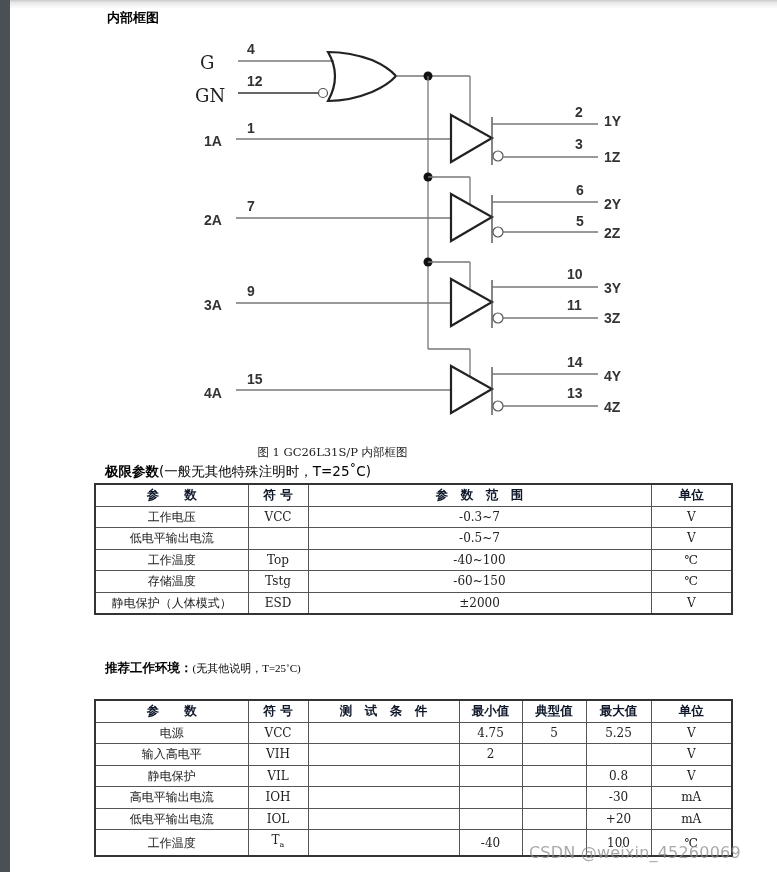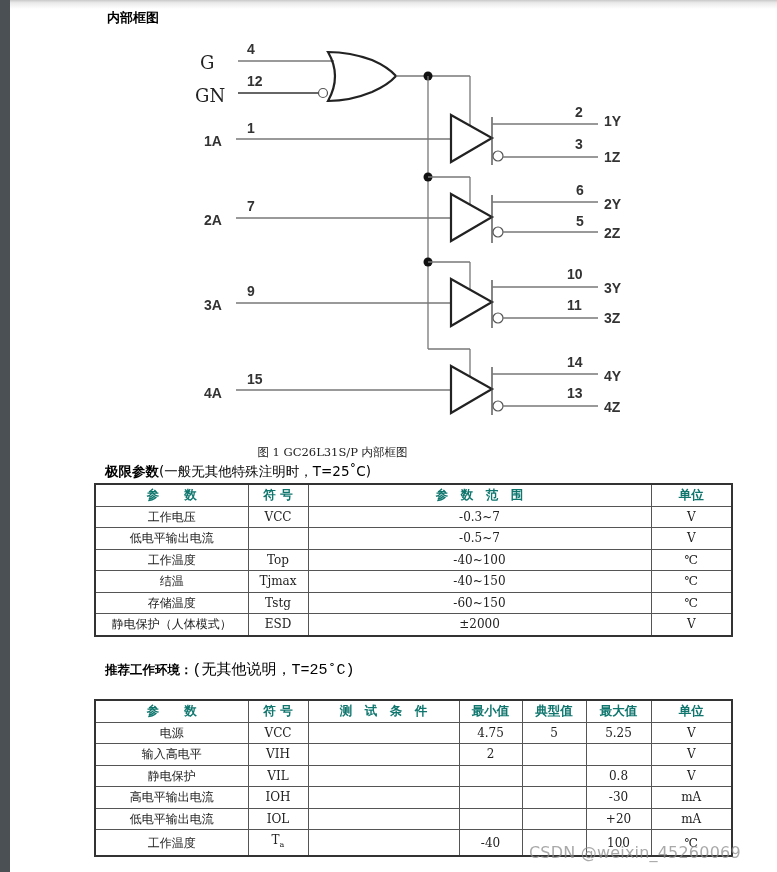--- a/index.html
+++ b/index.html
@@ -18,21 +18,21 @@
   svg.diagram { position:absolute; left:0; top:0; }
   .diag-label { font-family:"Liberation Sans", sans-serif; font-weight:bold; font-size:14px; fill:#333; }
   .diag-label-serif { font-family:"DejaVu Serif", serif; font-size:18px; fill:#222; }
   table.spec { position:absolute; border-collapse:collapse; font-size:12px; table-layout:fixed; }
   table.spec td, table.spec th {
     border:1px solid #555; text-align:center; padding:0; height:20.5px; line-height:20px;
     font-family:"DejaVu Serif", "Liberation Serif", serif; font-weight:normal; color:#222;
     white-space:nowrap; overflow:hidden;
   }
   table.spec { border:2px solid #333; }
-  table.spec th { font-family:"DejaVu Sans", sans-serif; font-weight:bold; font-size:12.5px; color:#0f766e; }
+  table.spec th { font-family:"DejaVu Sans", sans-serif; font-weight:bold; font-size:12.5px; color:#0f172a; }
   .sub { font-size:8px; vertical-align:sub; }
   .watermark { position:absolute; left:529px; top:843px; font-family:"DejaVu Sans", sans-serif;
     font-size:16px; color:rgba(140,140,140,0.75); letter-spacing:0.2px; }
 </style>
 </head>
 <body>
 
 <div class="left-strip"></div>
 <div class="top-shade"></div>
 
@@ -156,41 +156,35 @@
       <td>-0.5~7</td>
       <td>V</td>
     </tr>
     <tr>
       <td>工作温度</td>
       <td>Top</td>
       <td>-40~100</td>
       <td>℃</td>
     </tr>
     <tr>
-      <td>结温</td>
-      <td>Tjmax</td>
-      <td>-40~150</td>
-      <td>℃</td>
-    </tr>
-    <tr>
       <td>存储温度</td>
       <td>Tstg</td>
       <td>-60~150</td>
       <td>℃</td>
     </tr>
     <tr>
       <td>静电保护（人体模式）</td>
       <td>ESD</td>
       <td>±2000</td>
       <td>V</td>
     </tr>
   </tbody>
 </table>
 
-<div class="section-title" style="left:95px; top:660px; font-size:12.5px;"><span>推荐工作环境：</span><span class="note" style="font-family:Liberation Mono, monospace; font-size:15px;">(无其他说明，T=25˚C)</span></div>
+<div class="section-title" style="left:95px; top:660px; font-size:12.5px;"><span>推荐工作环境：</span><span class="note" style="font-family:Liberation Serif, serif; font-size:11px;">(无其他说明，T=25˚C)</span></div>
 
 <table class="spec" style="left:94px; top:699px; width:637px;">
   <colgroup>
     <col style="width:153px">
       <col style="width:60px">
       <col style="width:151px">
       <col style="width:63px">
       <col style="width:64px">
       <col style="width:65px">
       <col style="width:81px">

